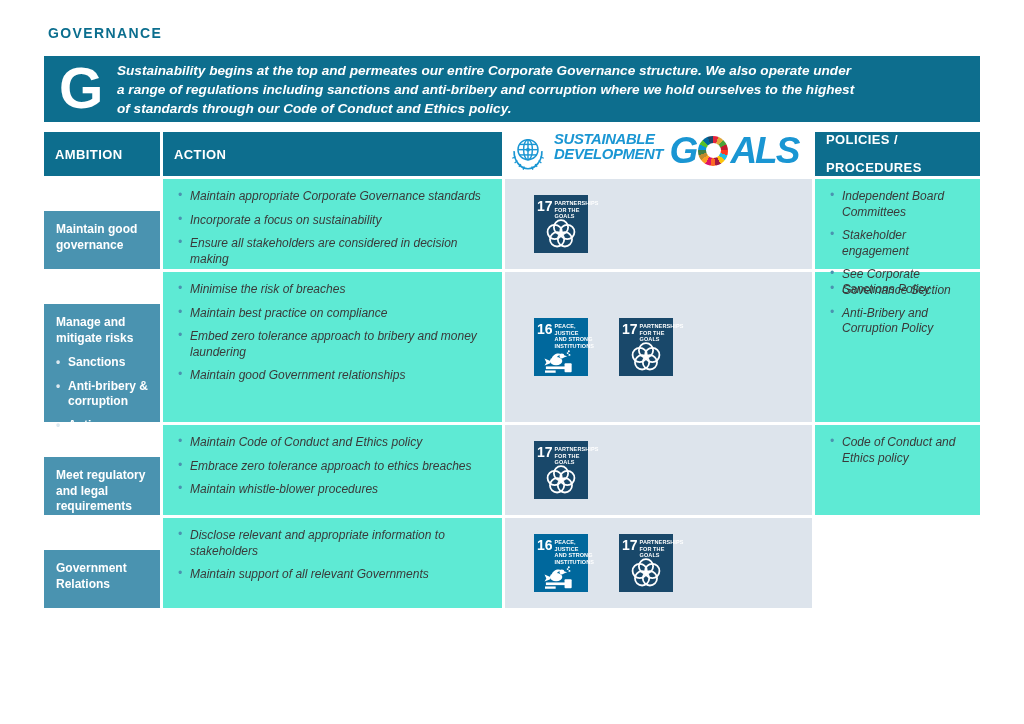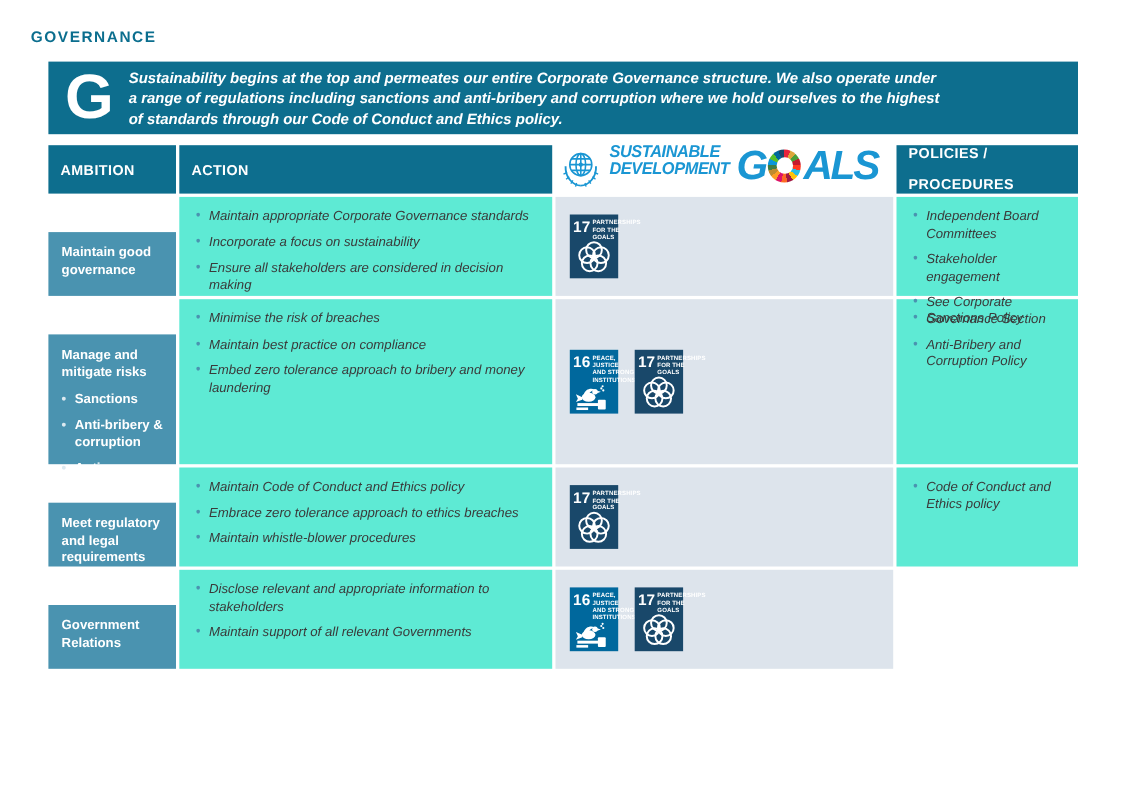--- a/index.html
+++ b/index.html
@@ -3,21 +3,21 @@
 <meta charset="utf-8">
 <style>
   html,body{margin:0;padding:0;}
   body{
     width:1024px;height:724px;background:#ffffff;position:relative;overflow:hidden;
     font-family:"Liberation Sans", sans-serif;
     -webkit-font-smoothing:antialiased;
   }
   
   .page-title{
-    position:absolute;left:28px;top:25px;
+    position:absolute;left:48px;top:25px;
     font-size:14px;font-weight:bold;letter-spacing:1.4px;color:#0B6E8E;
   }
   
   .banner{
     position:absolute;left:44px;top:56px;width:936px;height:66px;
     background:#0D6E8E;display:flex;align-items:center;box-sizing:border-box;
   }
   .banner-letter{
     font-size:57px;font-weight:bold;color:#ffffff;line-height:1;
     margin-left:15px;width:46px;flex:0 0 auto;letter-spacing:-1px;
@@ -70,22 +70,22 @@
   .data-cell{background:#5eead4;padding:10px 15px 6px 14px;font-style:italic;}
   .bullets{list-style:none;margin:0;padding:0;}
   .bullets li{
     position:relative;padding-left:13px;margin:0 0 8px;
     font-size:12px;line-height:1.3;color:#3A3A3A;
   }
   .bullets li::before{content:"\2022";position:absolute;left:1px;top:-1px;color:#4A93B0;}
   
   .sdg-cell{background:#DDE4EC;display:flex;align-items:center;gap:15px;padding-left:13px;}
   .sdg-icon{
-    width:44px;height:58px;flex:0 0 auto;position:relative;color:#ffffff;
-    padding:4px 3px;box-sizing:border-box;
+    width:54px;height:58px;flex:0 0 auto;position:relative;color:#ffffff;
+    padding:4px 3px;box-sizing:border-box;margin-left:16px;
   }
   .sdg-icon .head{display:flex;gap:2px;align-items:flex-start;}
   .sdg-icon .num{font-size:14px;font-weight:bold;line-height:1;}
   .sdg-icon .label{font-size:5.5px;font-weight:bold;line-height:1.2;margin-top:1px;letter-spacing:0.1px;}
   .sdg-icon svg.glyph{position:absolute;left:50%;transform:translateX(-50%);bottom:2px;display:none;}
 </style>
 </head>
 <body>
 
 <div class="page-title">GOVERNANCE</div>
@@ -190,20 +190,21 @@
         <li>Sanctions</li>
         <li>Anti-bribery &amp; corruption</li>
         <li>Anti-money regulatory</li>
       </ul>
   </div>
   <div class="cell data-cell">
     <ul class="bullets">
         <li>Minimise the risk of breaches</li>
         <li>Maintain best practice on compliance</li>
         <li>Embed zero tolerance approach to bribery and money laundering</li>
+        <li>Maintain good Government relationships</li>
       </ul>
   </div>
   <div class="cell sdg-cell">
       <div class="sdg-icon" style="background-color: rgb(0, 104, 157);">
     <div class="head">
       <div class="num">16</div>
       <div class="label">
             <div>PEACE, JUSTICE</div>
             <div>AND STRONG</div>
             <div>INSTITUTIONS</div>

